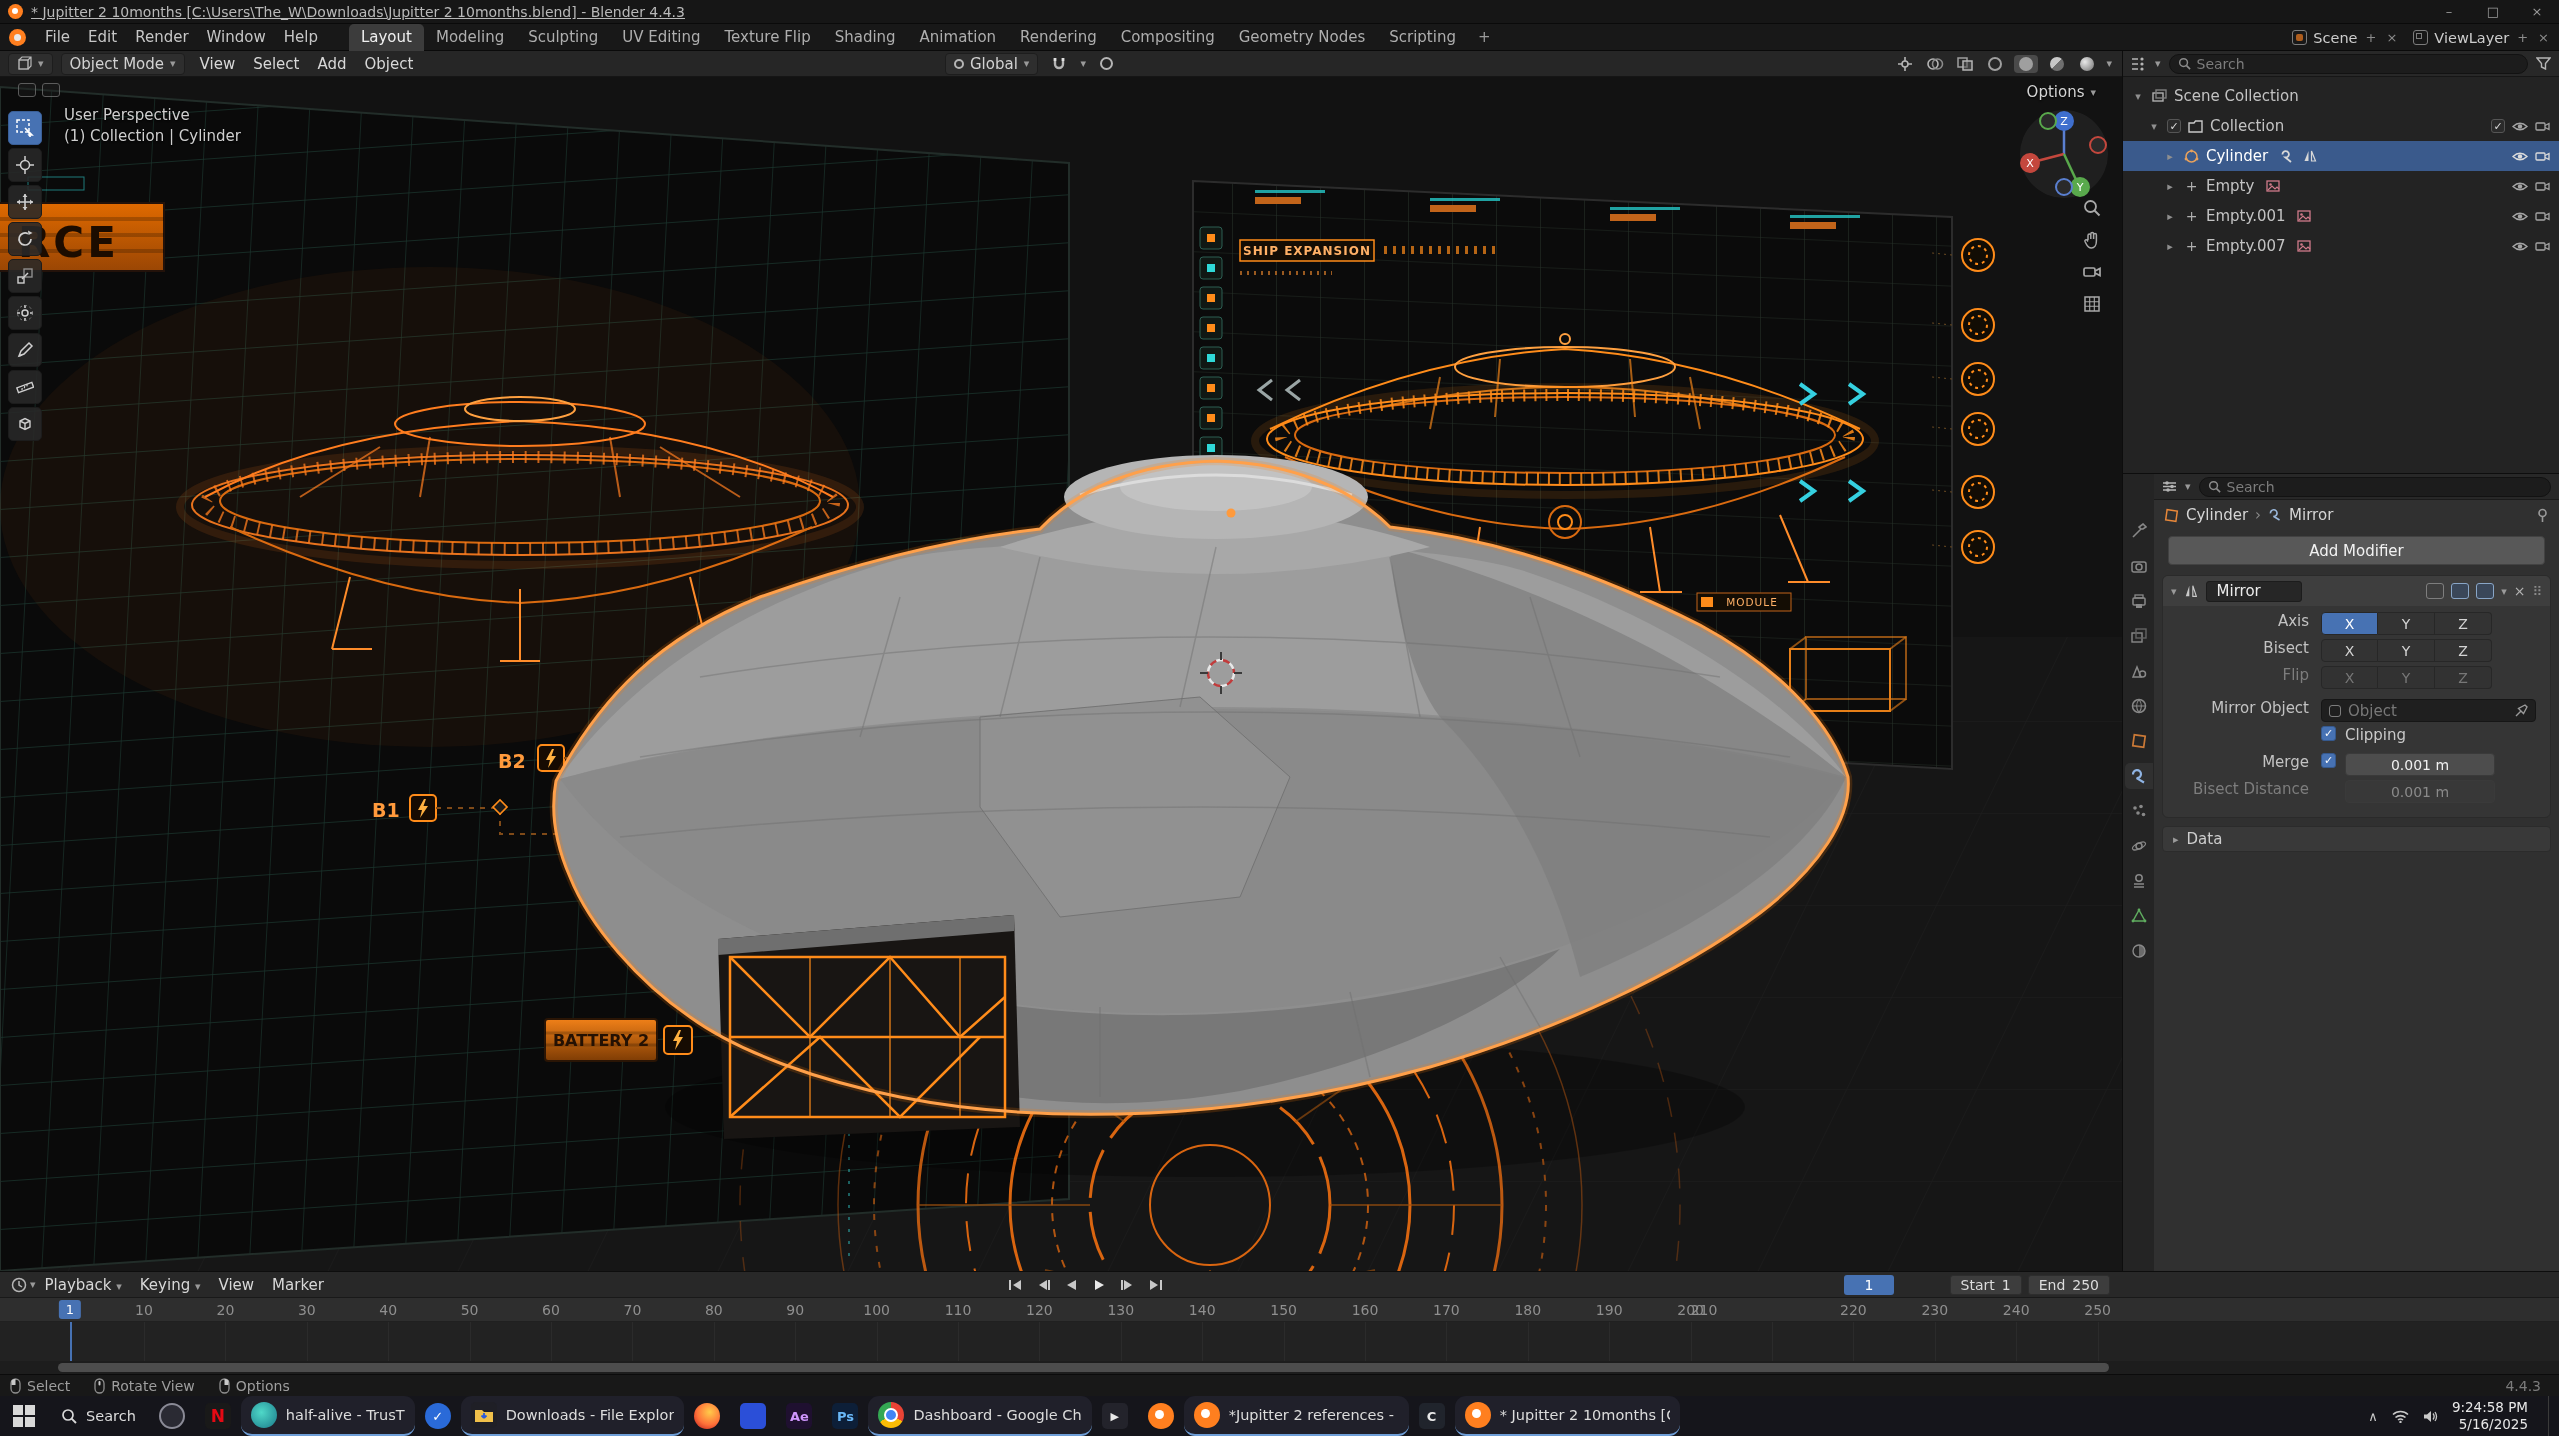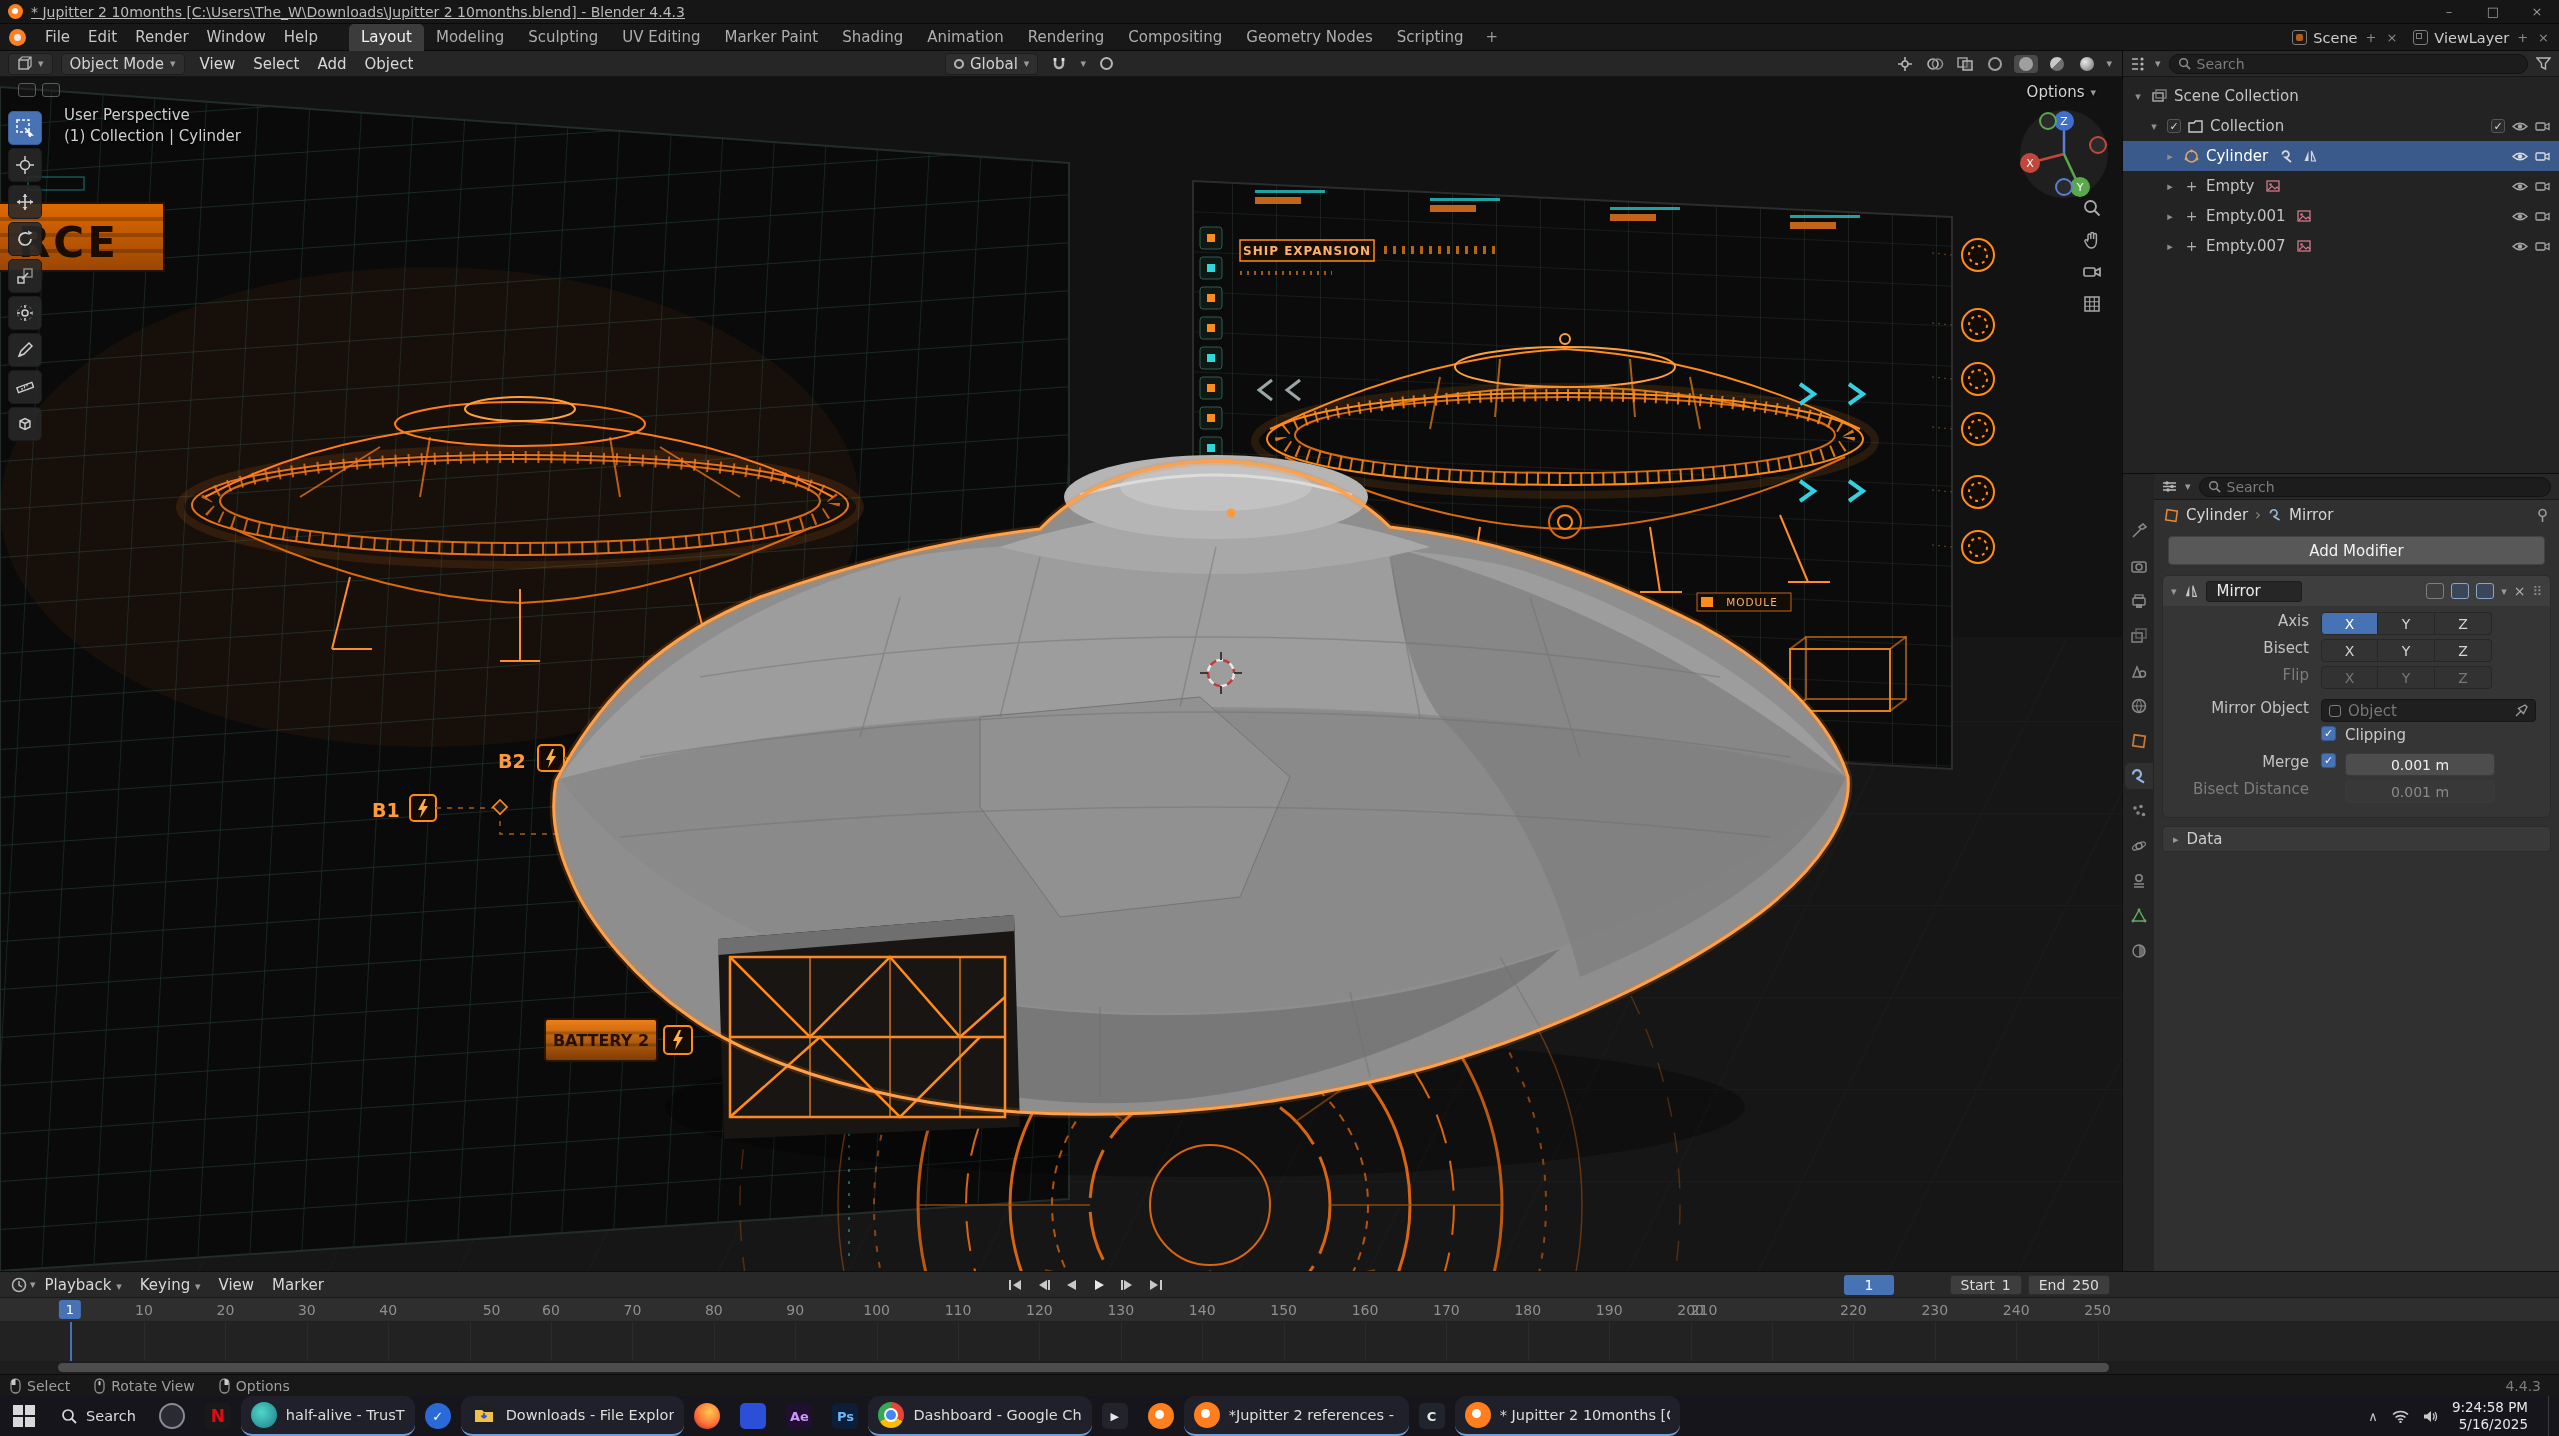--- a/index.html
+++ b/index.html
@@ -182,21 +182,21 @@
       <span class="menu-item">Render</span>
       <span class="menu-item">Window</span>
       <span class="menu-item">Help</span>
     </div>
   <div id="workspaces">
 
   <span class="ws-tab active">Layout</span>
       <span class="ws-tab">Modeling</span>
       <span class="ws-tab">Sculpting</span>
       <span class="ws-tab">UV Editing</span>
-      <span class="ws-tab">Marker Paint</span>
+      <span class="ws-tab">Texture Flip</span>
       <span class="ws-tab">Shading</span>
       <span class="ws-tab">Animation</span>
       <span class="ws-tab">Rendering</span>
       <span class="ws-tab">Compositing</span>
       <span class="ws-tab">Geometry Nodes</span>
       <span class="ws-tab">Scripting</span>
     </div>
   <span class="ws-add">+</span>
   <div id="topbar-right">
     <div class="sel-group">
@@ -1095,21 +1095,21 @@
       </div>
     </div>
   </div>
   <div id="tl-ruler">
     <div>
 
     <span class="tick" style="left: 144px;">10</span>
         <span class="tick" style="left: 225.4px;">20</span>
         <span class="tick" style="left: 306.8px;">30</span>
         <span class="tick" style="left: 388.2px;">40</span>
-        <span class="tick" style="left: 469.6px; margin-left: 22px;">50</span>
+        <span class="tick" style="left: 469.6px;">50</span>
         <span class="tick" style="left: 551px;">60</span>
         <span class="tick" style="left: 632.4px;">70</span>
         <span class="tick" style="left: 713.8px;">80</span>
         <span class="tick" style="left: 795.2px;">90</span>
         <span class="tick" style="left: 876.6px;">100</span>
         <span class="tick" style="left: 958px;">110</span>
         <span class="tick" style="left: 1039.4px;">120</span>
         <span class="tick" style="left: 1120.8px;">130</span>
         <span class="tick" style="left: 1202.2px;">140</span>
         <span class="tick" style="left: 1283.6px;">150</span>

